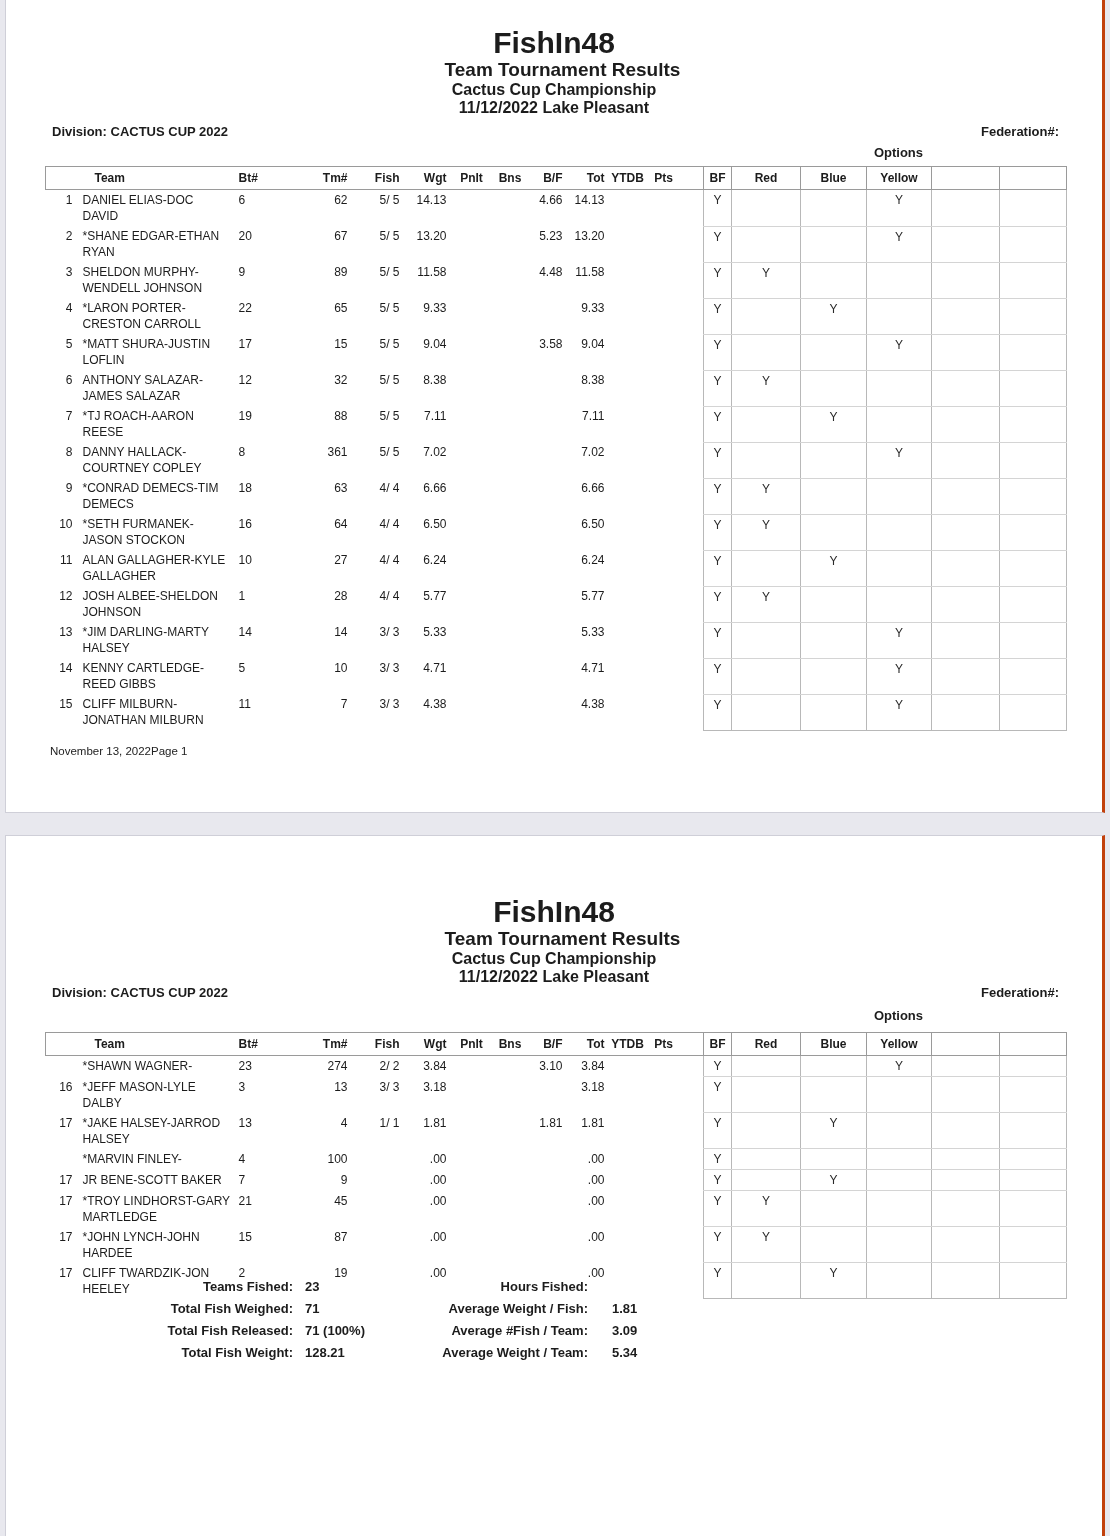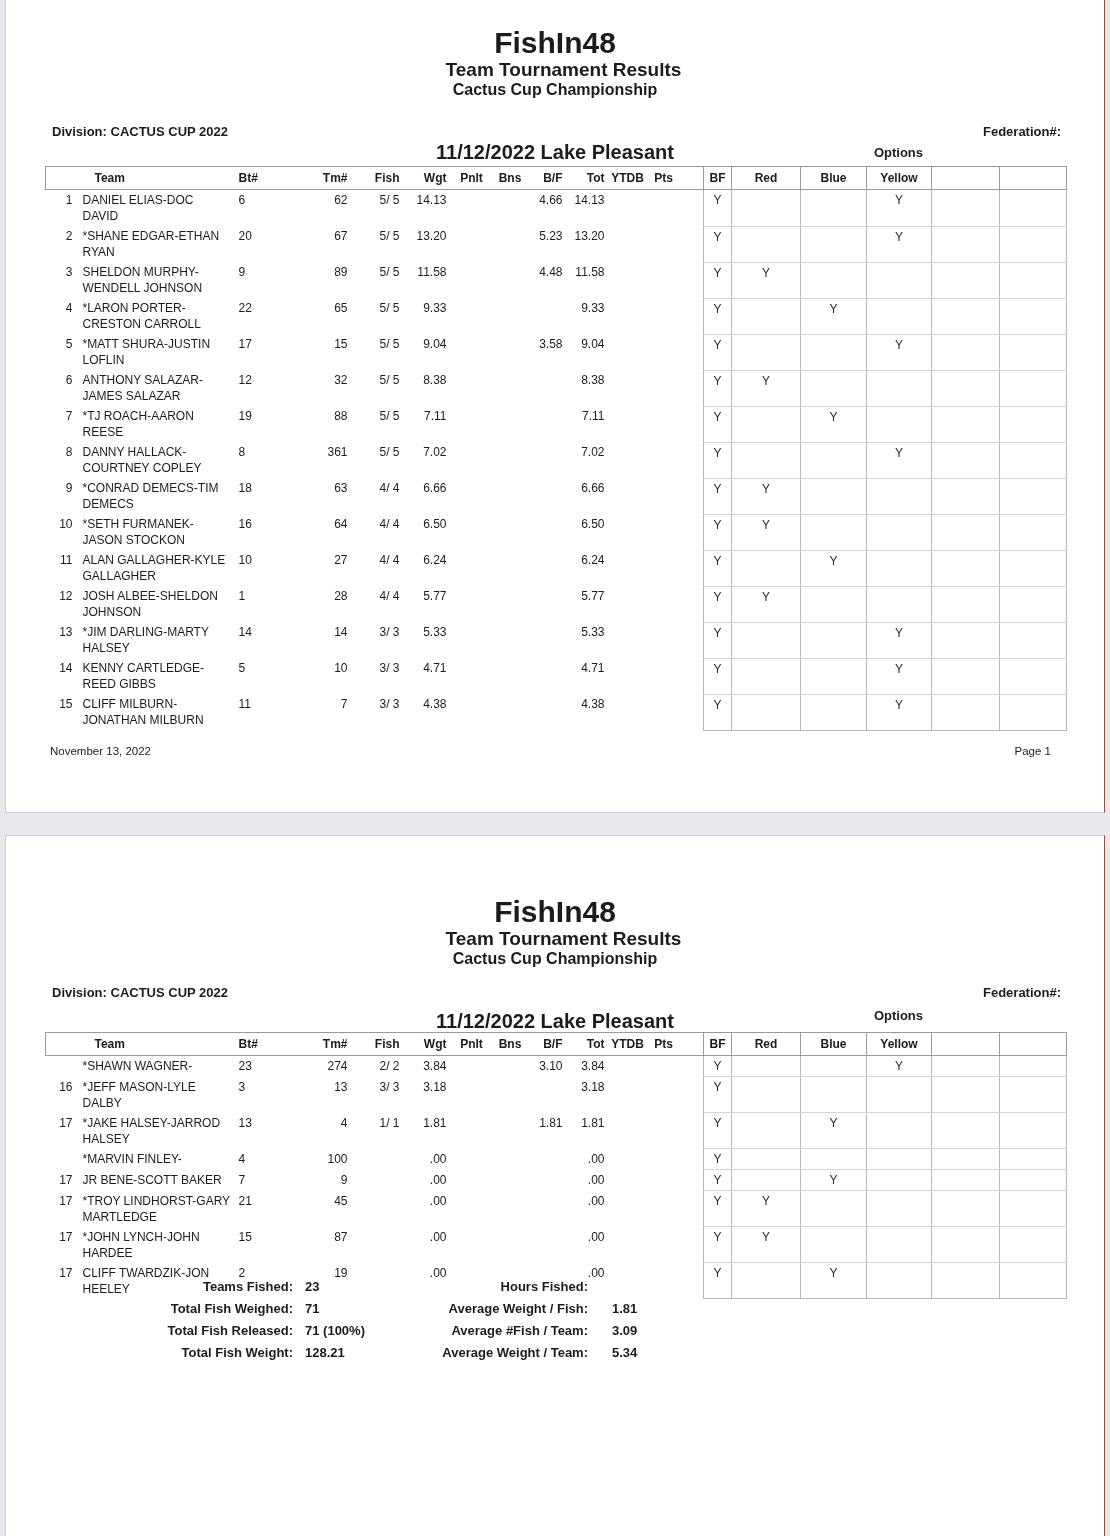--- a/index.html
+++ b/index.html
@@ -4,32 +4,32 @@
 <style>
   * { margin:0; padding:0; box-sizing:border-box; }
   html,body { width:1110px; height:1536px; overflow:hidden; }
   body {
     background:#e8e8ee;
     font-family:"Liberation Sans","DejaVu Sans",sans-serif;
     color:#1c1c1c;
   }
   .page {
     position:absolute; left:5px; width:1100px; background:#ffffff;
-    border-left:1px solid #cfcfd8; border-right:1px solid #c2410c;
+    border-left:1px solid #cfcfd8; border-right:3px solid #c2410c;
   }
   .page-1 { top:0; height:813px; border-bottom:1px solid #cfcfd8; }
   .page-2 { top:835px; height:701px; border-top:1px solid #cfcfd8; }
 
   .doc-header { text-align:center; }
   .page-1 .doc-header { padding-top:26px; }
   .page-2 .doc-header { padding-top:59px; }
   .doc-title   { font-size:30px; font-weight:bold; line-height:33px; }
   .doc-sub1    { font-size:19px; font-weight:bold; line-height:22px;padding-left:17px; }
   .doc-sub2    { font-size:16px; font-weight:bold; line-height:18px; }
-  .doc-sub3    { font-size:20px; font-weight:bold; line-height:18px;margin-top:44px; }
+  .doc-sub3    { font-size:16px; font-weight:bold; line-height:18px; }
 
   .division-row {
     position:absolute; left:46px; right:43px; display:flex;
     justify-content:space-between; font-size:13px; font-weight:bold;
   }
   .page-1 .division-row { top:124px; }
   .page-2 .division-row { top:149px; }
 
   .options-label {
     position:absolute; left:860px; width:65px; text-align:center;
@@ -69,21 +69,21 @@
   .col-wgt  { text-align:right; padding-right:6px; }
   .col-pnlt { text-align:center; }
   .col-bns  { text-align:center; }
   .col-bf   { text-align:right; padding-right:2px; }
   .col-tot  { text-align:right; padding-right:4px; }
   .col-ytdb { text-align:center; }
   .col-pts  { text-align:center; }
 
   .page-footer {
     position:absolute; top:745px; left:44px; right:53px;
-    display:flex; justify-content:space-between; font-size:11.5px; color:#222;
+    display:flex; justify-content:flex-start; font-size:11.5px; color:#222;
   }
 
   .summary {
     position:absolute; top:443px; left:39px; right:40px;
     font-size:13px; font-weight:bold;
   }
   .summary-row { display:flex; height:22px; align-items:flex-start; }
   .sum-l-label { width:248px; text-align:right; white-space:nowrap; }
   .sum-l-value { width:145px; text-align:left; padding-left:12px; white-space:nowrap; }
   .sum-r-label { width:150px; text-align:right; white-space:nowrap; }

